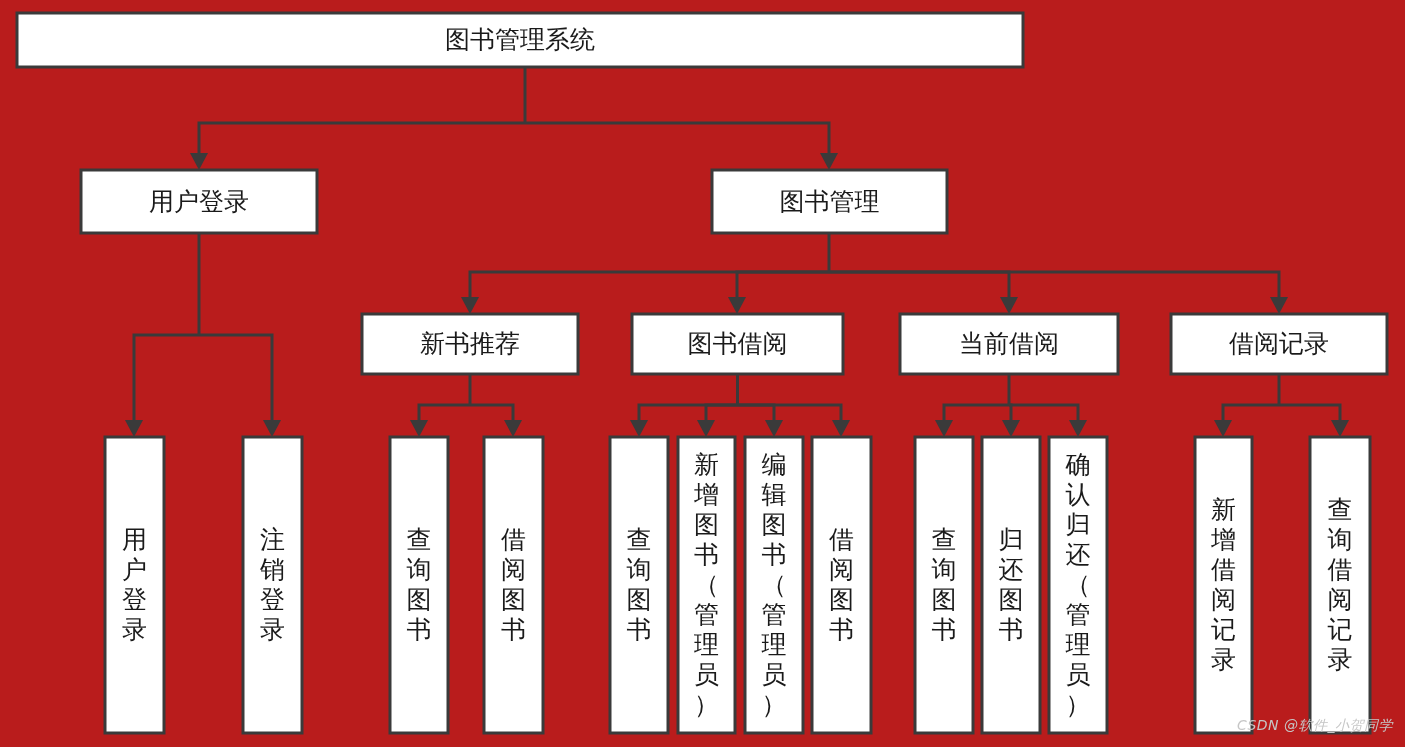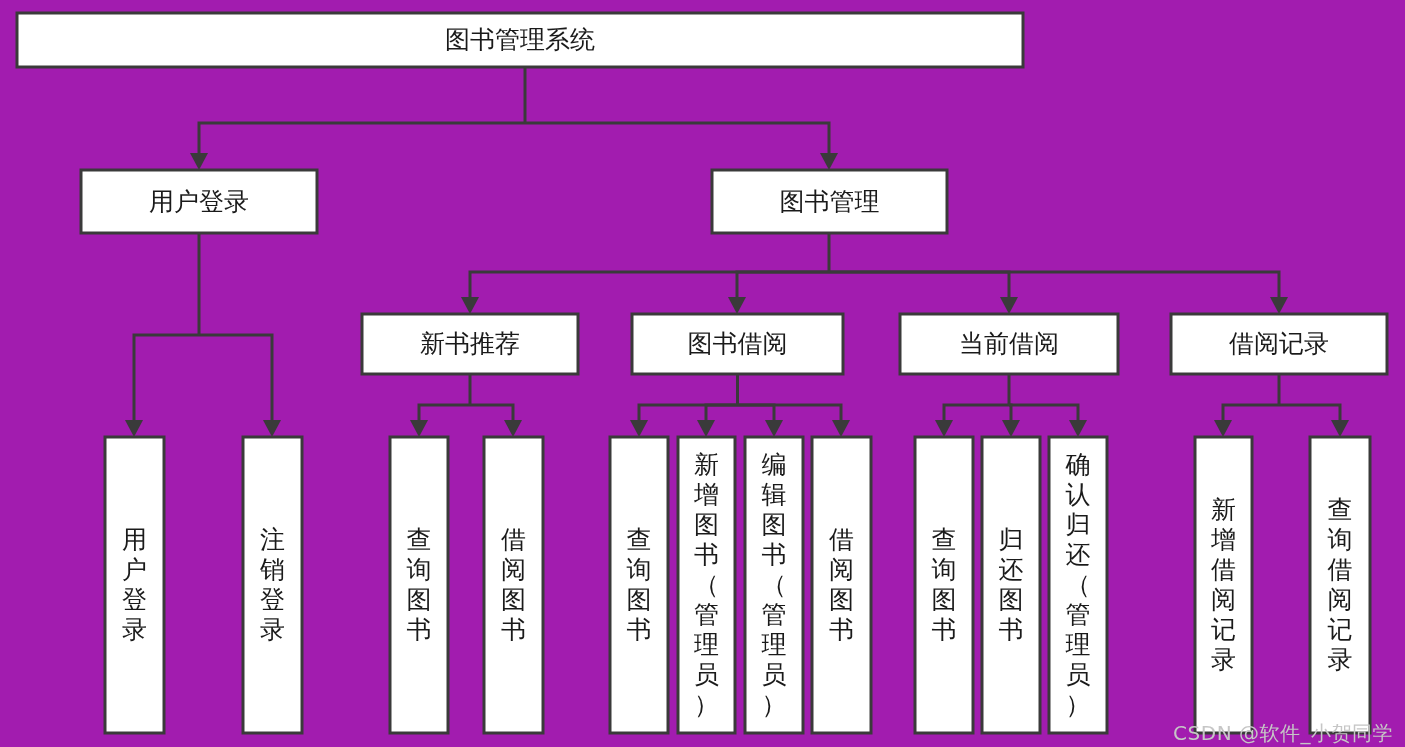--- a/index.html
+++ b/index.html
@@ -10,21 +10,21 @@
   body {
     width: 1405px;
     height: 747px;
     font-family: "DejaVu Sans", "Liberation Sans", sans-serif;
     overflow: hidden;
   }
   #diagram-root {
     position: relative;
     width: 1405px;
     height: 747px;
-    background: #a21caf;
+    background: #b91c1c;
   }
   svg.diagram-canvas {
     position: absolute;
     top: 0;
     left: 0;
     width: 1405px;
     height: 747px;
   }
   .node-box {
     fill: #ffffff;
@@ -49,27 +49,28 @@
     stroke-width: 3;
     fill: none;
   }
   .arrow-head {
     fill: #3a3a3a;
     stroke: none;
   }
   .watermark-text {
     position: absolute;
     right: 12px;
-    bottom: 0;
+    bottom: 12px;
     color: #c6c6c6;
     font-family: "DejaVu Sans", "Liberation Sans", sans-serif;
-    font-size: 20px;
+    font-size: 14px;
     letter-spacing: 0.5px;
     white-space: nowrap;
     pointer-events: none;
+    font-style: italic;
   }
 </style>
 </head>
 <body>
 
 <div id="diagram-root">
 
   <svg class="diagram-canvas" viewBox="0 0 1405 747">
     <g id="connectors-layer">
         <path d="M 525 67 V 123" class="connector"></path>

